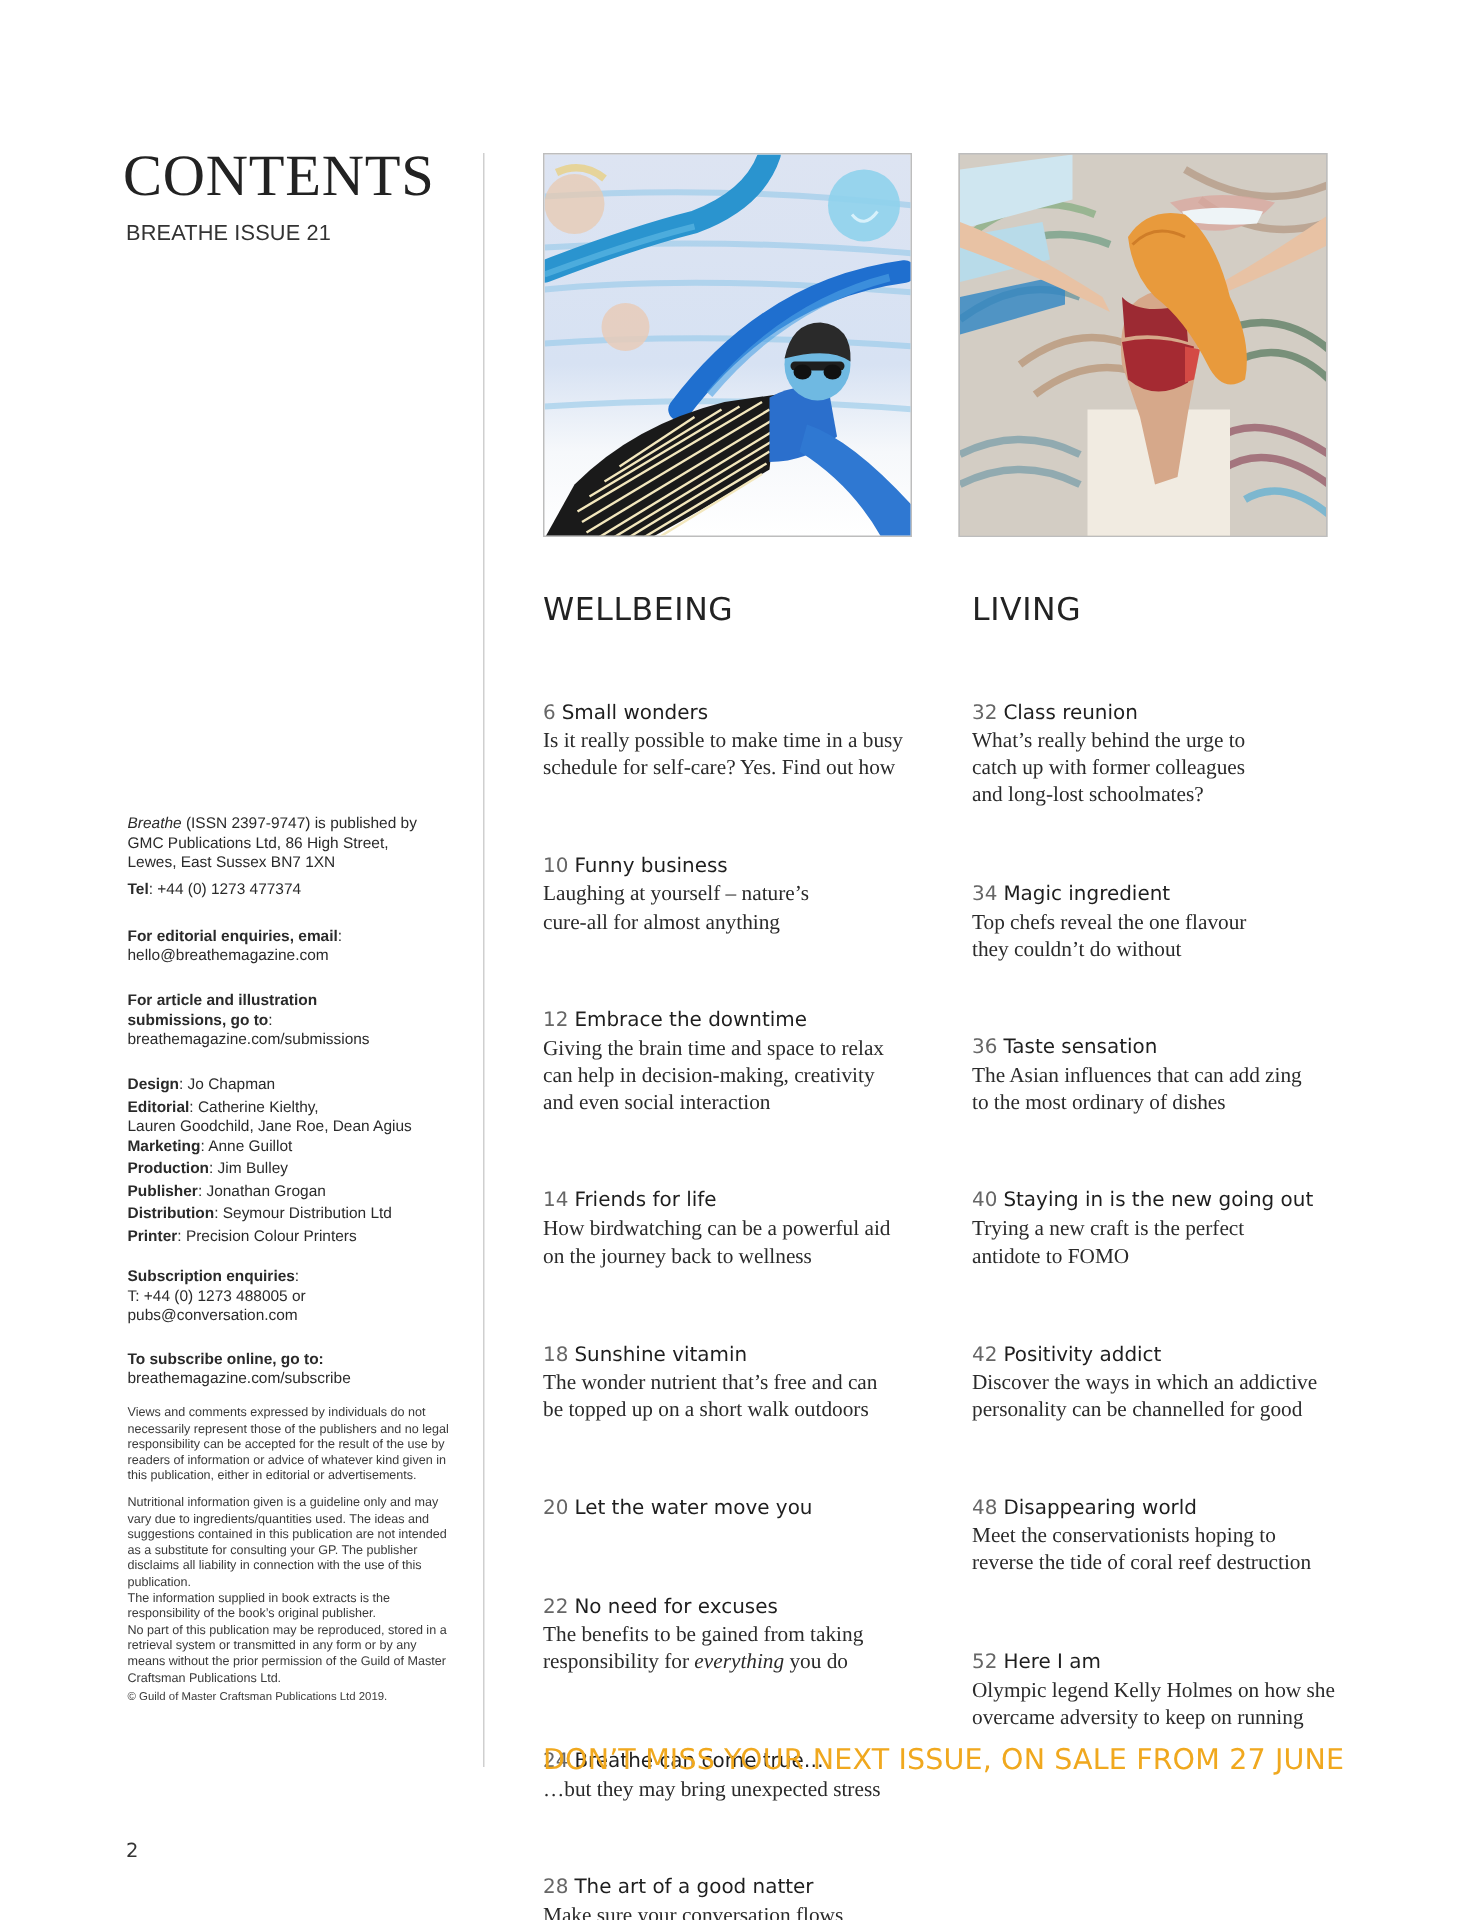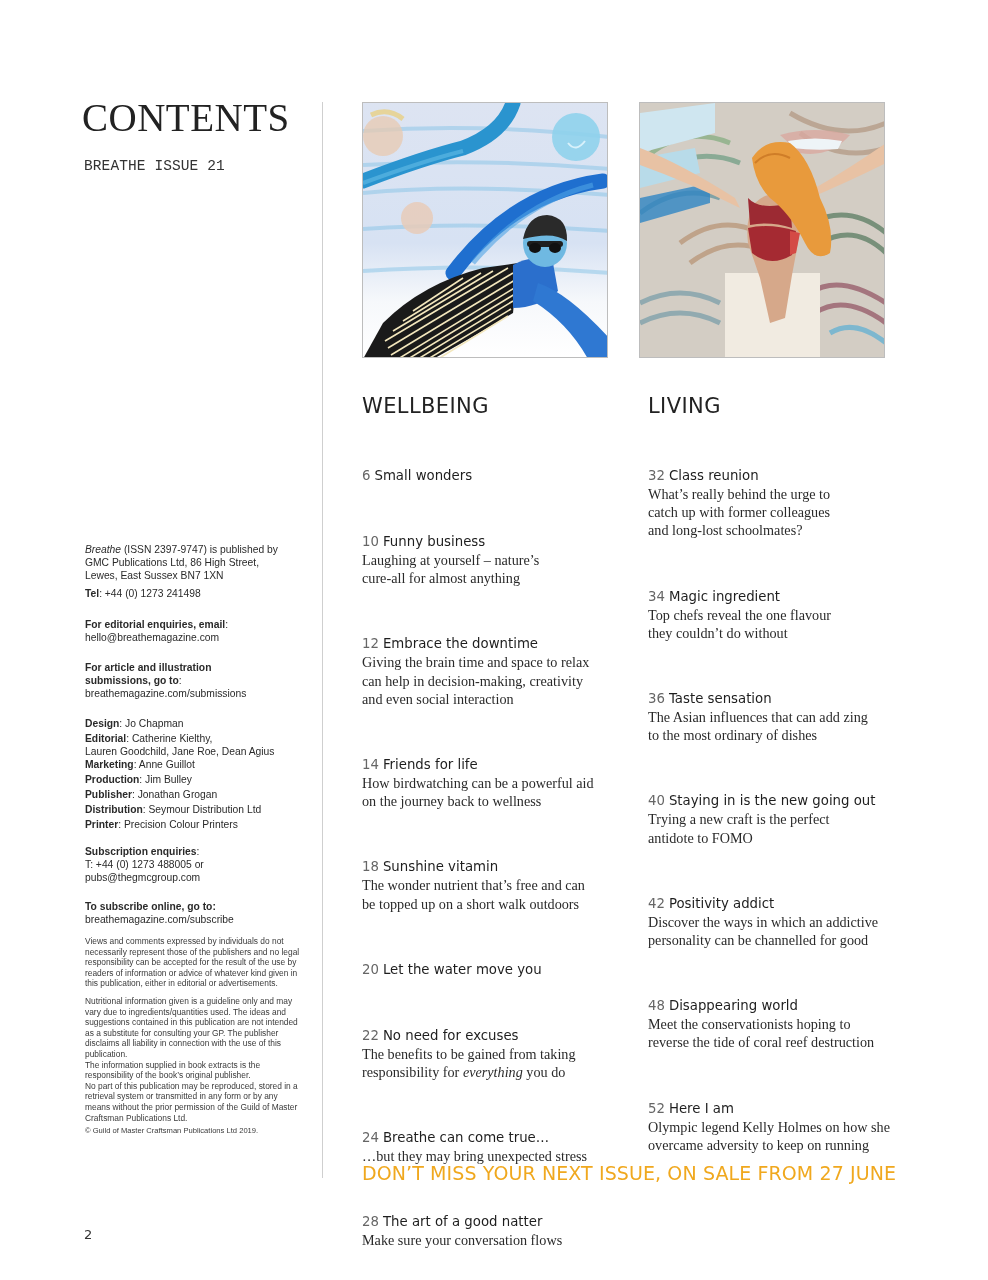--- a/index.html
+++ b/index.html
@@ -5,22 +5,22 @@
     * { box-sizing: border-box; margin: 0; padding: 0; }
     html, body { width: 988px; height: 1280px; background: #ffffff; overflow: hidden; }
     body { position: relative; color: #1f1f1f; font-family: "Liberation Sans", sans-serif; }
 
     .page-title {
       position: absolute; left: 82px; top: 96px;
       font-family: "Liberation Serif", serif; font-size: 39px; letter-spacing: 0.5px;
       color: #222; font-weight: normal; line-height: 44px;
     }
     .page-subtitle {
-      position: absolute; left: 84px; top: 158px;
-      font-family: Liberation Mono, monospace; font-size: 14.5px; color: #333; letter-spacing: 0.1px;
+      position: absolute; left: 84px; top: 148px;
+      font-family: Liberation Sans, sans-serif; font-size: 14.5px; color: #333; letter-spacing: 0.1px;
     }
 
     .divider {
       position: absolute; left: 322px; top: 102px; width: 1px; height: 1076px;
       background: #cfcfcf;
     }
 
     
     .colophon {
       position: absolute; left: 85px; top: 543px; width: 215px;
@@ -79,21 +79,21 @@
 
 <div class="divider"></div>
 
 <div class="colophon">
   <div class="blk tight">
     <span class="line"><i>Breathe</i><span> (ISSN 2397-9747) is published by</span></span>
     <span class="line">GMC Publications Ltd, 86 High Street,</span>
     <span class="line">Lewes, East Sussex BN7 1XN</span>
   </div>
   <div class="blk" style="margin-top:5px;margin-bottom:18px;">
-    <b>Tel</b><span>: +44 (0) 1273 241498</span>
+    <b>Tel</b><span>: +44 (0) 1273 477374</span>
   </div>
   <div class="blk" style="margin-bottom:17px;">
     <span class="line"><b>For editorial enquiries, email</b>:</span>
     <span class="line">hello@breathemagazine.com</span>
   </div>
   <div class="blk" style="margin-bottom:17px;">
     <span class="line"><b>For article and illustration</b></span>
     <span class="line"><b>submissions, go to</b>:</span>
     <span class="line">breathemagazine.com/submissions</span>
   </div>
@@ -103,21 +103,21 @@
     <span class="line" style="margin-bottom:0">Lauren Goodchild, Jane Roe, Dean Agius</span>
     <span class="line"><b>Marketing</b><span>: Anne Guillot</span></span>
     <span class="line"><b>Production</b><span>: Jim Bulley</span></span>
     <span class="line"><b>Publisher</b><span>: Jonathan Grogan</span></span>
     <span class="line"><b>Distribution</b><span>: Seymour Distribution Ltd</span></span>
     <span class="line"><b>Printer</b><span>: Precision Colour Printers</span></span>
   </div>
   <div class="blk" style="margin-bottom:16px;">
     <span class="line"><b>Subscription enquiries</b>:</span>
     <span class="line">T: +44 (0) 1273 488005 or</span>
-    <span class="line">pubs@thegmcgroup.com</span>
+    <span class="line">pubs@conversation.com</span>
   </div>
   <div class="blk" style="margin-bottom:10px;">
     <span class="line"><b>To subscribe online, go to:</b></span>
     <span class="line">breathemagazine.com/subscribe</span>
   </div>
   <div class="small">Views and comments expressed by individuals do not necessarily represent those of the publishers and no legal responsibility can be accepted for the result of the use by readers of information or advice of whatever kind given in this publication, either in editorial or advertisements.</div>
   <div class="small" style="margin-bottom:0">Nutritional information given is a guideline only and may vary due to ingredients/quantities used. The ideas and suggestions contained in this publication are not intended as a substitute for consulting your GP. The publisher disclaims all liability in connection with the use of this publication.</div>
   <div class="small" style="margin-bottom:0">The information supplied in book extracts is the responsibility of the book’s original publisher.</div>
   <div class="small" style="margin-bottom:3px">No part of this publication may be reproduced, stored in a retrieval system or transmitted in any form or by any means without the prior permission of the Guild of Master Craftsman Publications Ltd.</div>
   <div class="small" style="font-size:7.6px">© Guild of Master Craftsman Publications Ltd 2019.</div>
@@ -199,20 +199,22 @@
     <path d="M112 55 Q125 35 150 40 Q170 55 180 95 Q195 125 190 150 Q175 160 165 140 Q150 110 130 95 Q115 80 112 55 Z" fill="#e89a3c"></path>
     <path d="M115 60 Q130 45 150 55" stroke="#cf7d28" stroke-width="2" fill="none"></path>
   </svg>
 </div>
 
 <div class="section section-left">
   <h2 class="section-heading">WELLBEING</h2>
 
   <div class="entry">
     <div class="entry-title"><span class="entry-page">6</span><span>Small wonders</span></div>
+    <div class="entry-desc">Is it really possible to make time in a busy
+schedule for self-care? Yes. Find out how</div>
   </div>
   <div class="entry">
     <div class="entry-title"><span class="entry-page">10</span><span>Funny business</span></div>
     <div class="entry-desc">Laughing at yourself – nature’s
 cure-all for almost anything</div>
   </div>
   <div class="entry">
     <div class="entry-title"><span class="entry-page">12</span><span>Embrace the downtime</span></div>
     <div class="entry-desc">Giving the brain time and space to relax
 can help in decision-making, creativity

